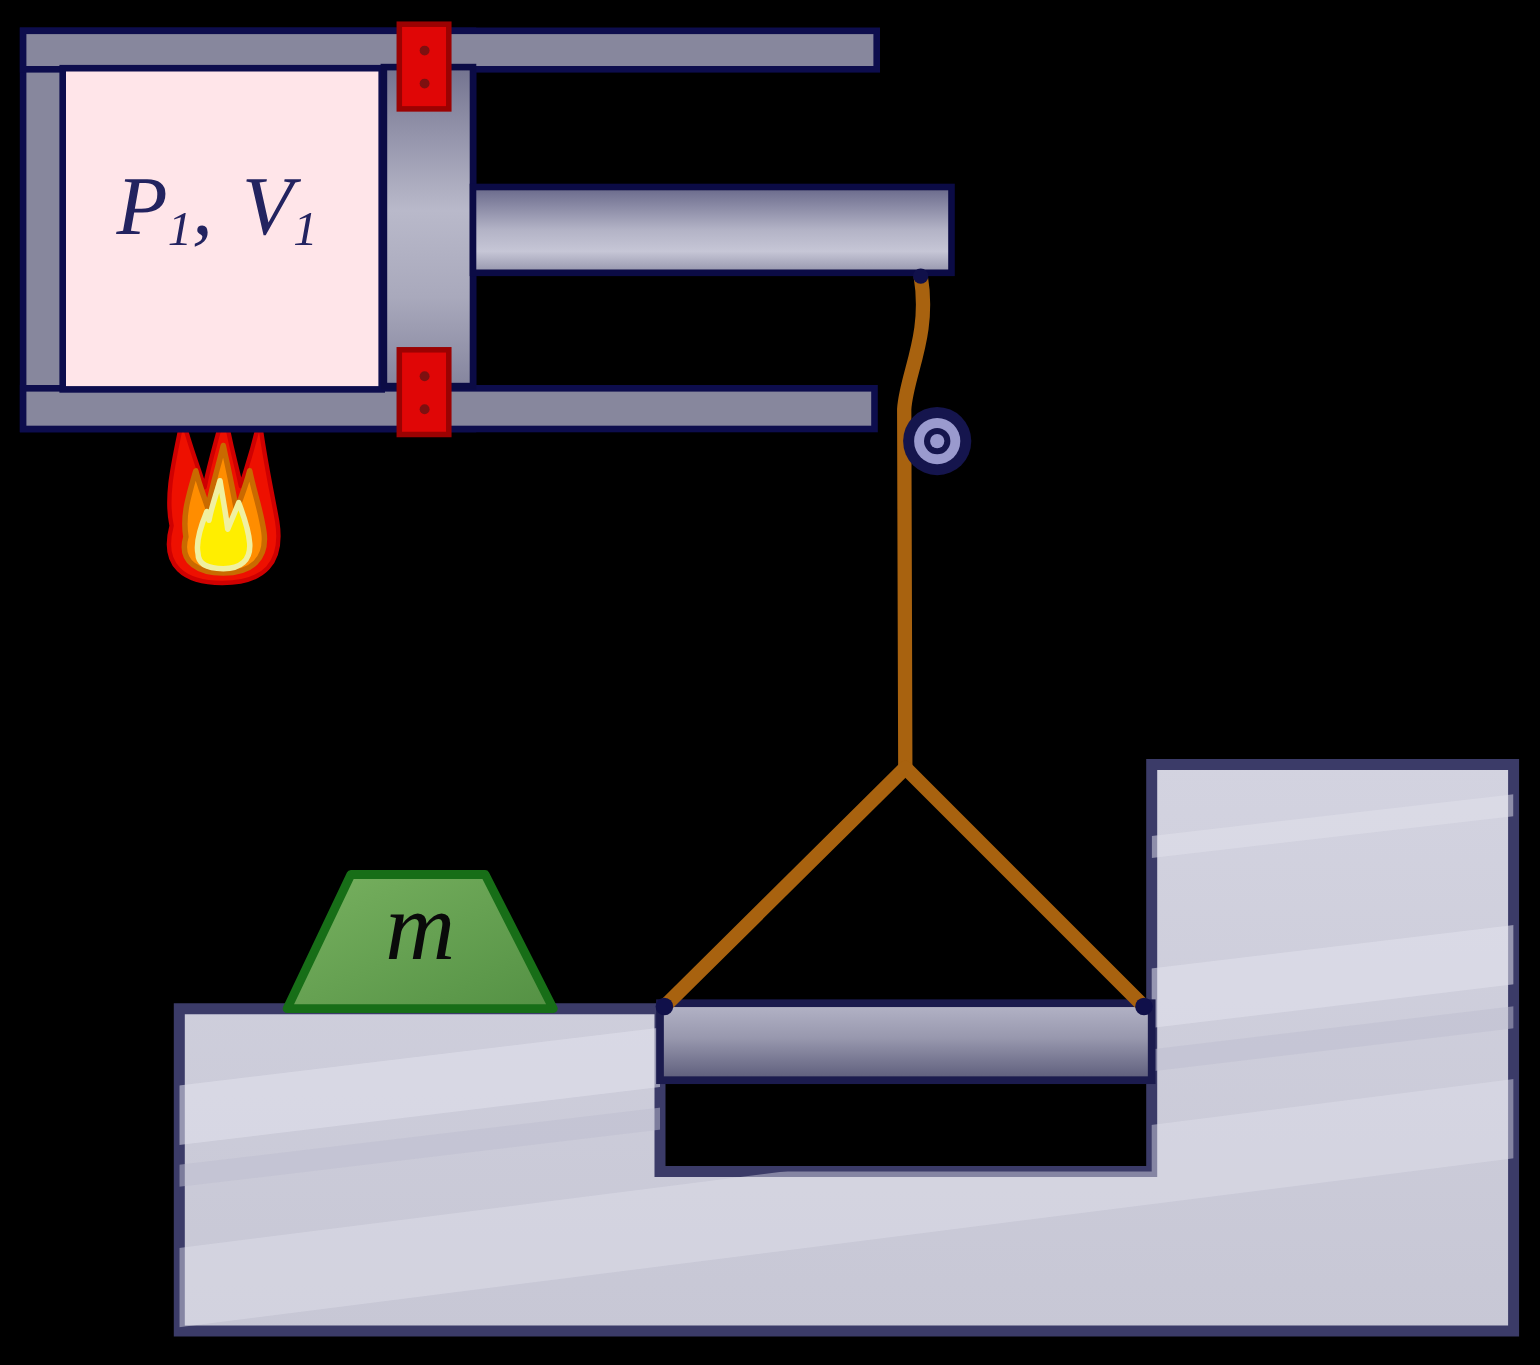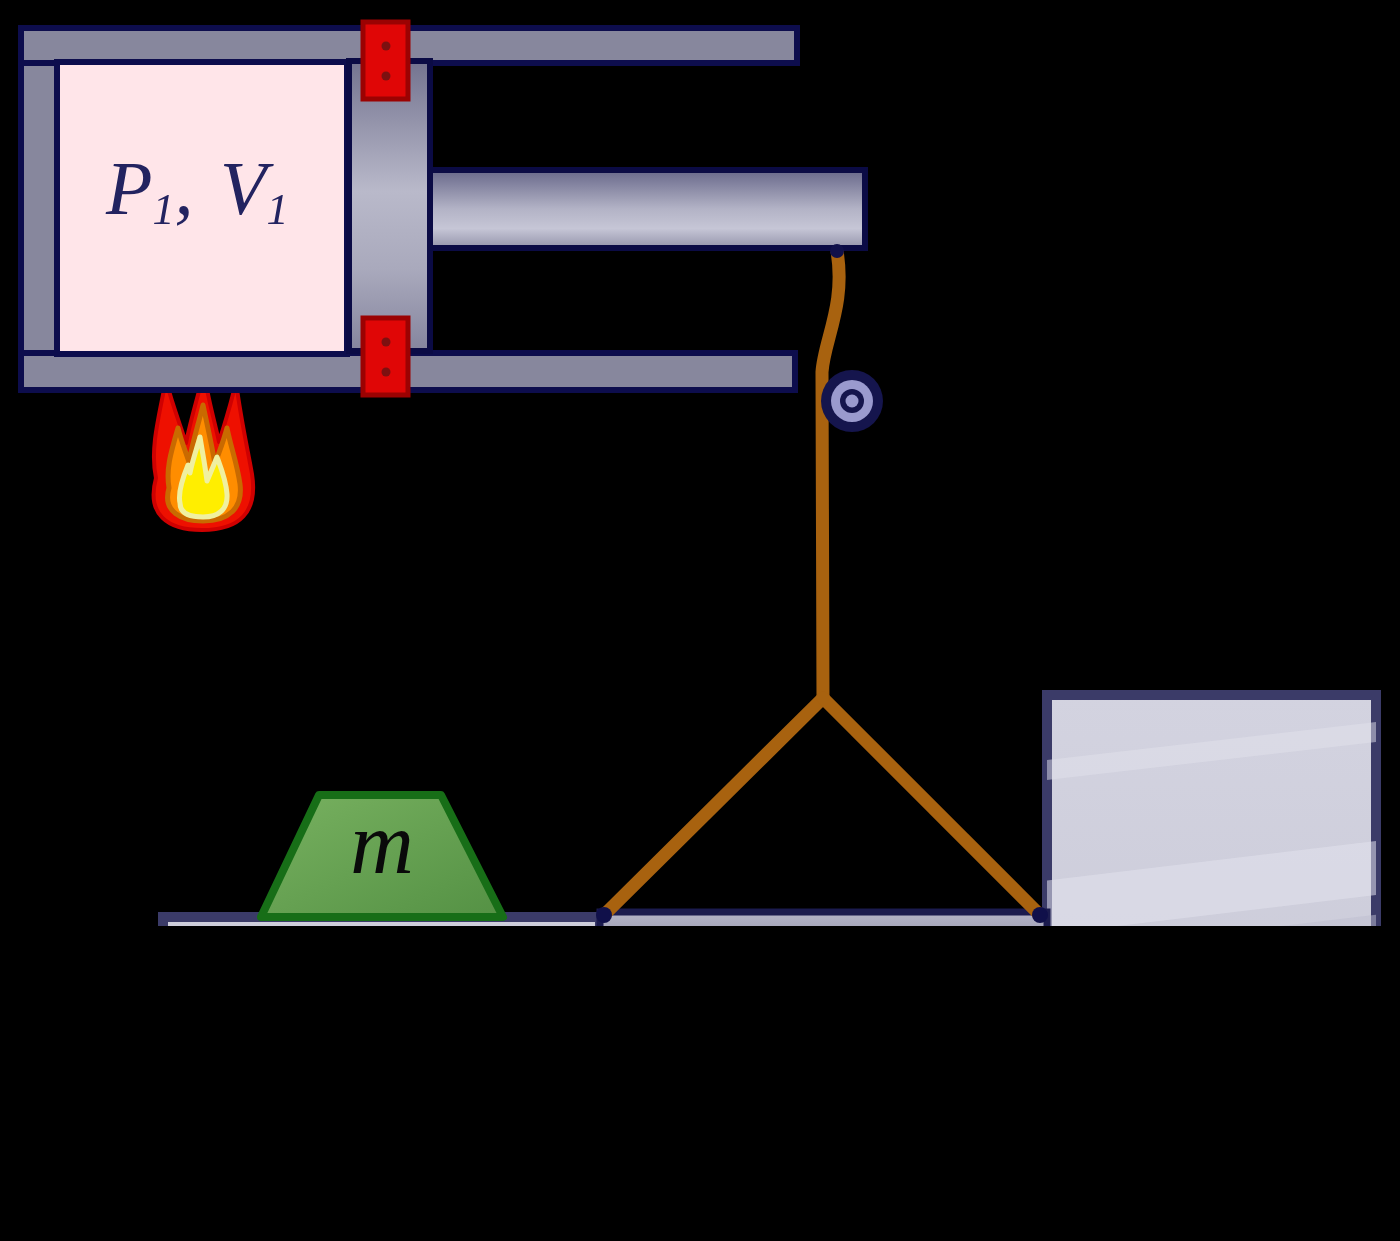--- a/index.html
+++ b/index.html
@@ -1,17 +1,17 @@
 <!DOCTYPE html>
 <html><head>
 <meta charset="utf-8">
 <style>
   html,body{margin:0;padding:0;background:#000;}
   .canvas{
-    position:relative;width:1400px;height:926px;background:#000;overflow:hidden;
+    position:relative;width:1400px;height:1241px;background:#000;overflow:hidden;
     font-family:"Liberation Serif", serif;
   }
   .canvas svg{position:absolute;left:0;top:0;}
   .diagram-label{
     position:absolute;color:#232360;font-style:italic;line-height:1;
     font-family:"Liberation Serif", serif;white-space:nowrap;pointer-events:none;
   }
   #label-pv{left:106px;top:150px;font-size:76px;}
   #label-pv sub{font-size:58%;font-style:italic;vertical-align:-0.22em;letter-spacing:0;}
   #label-pv .sep{margin-right:0.10em;}

